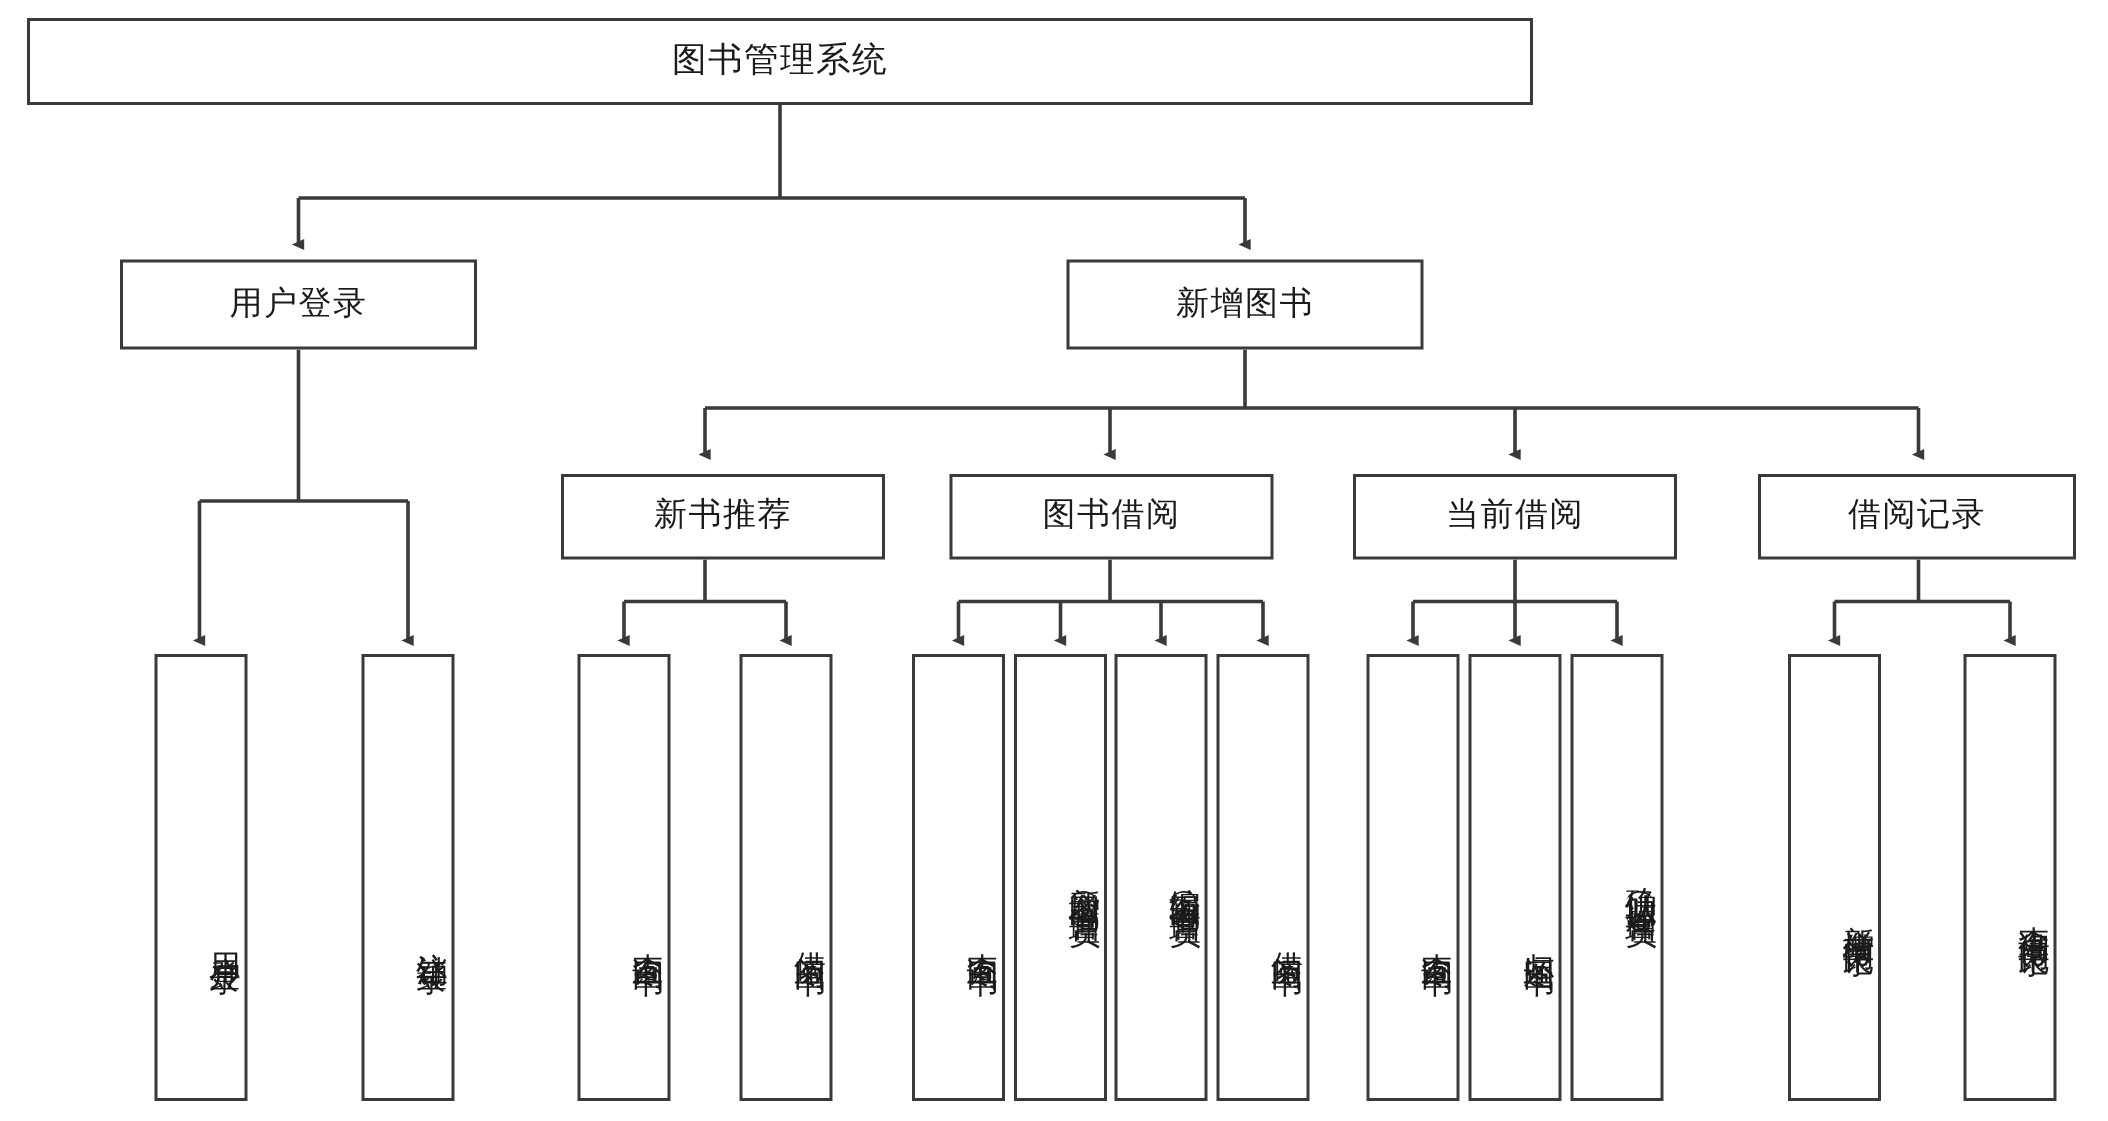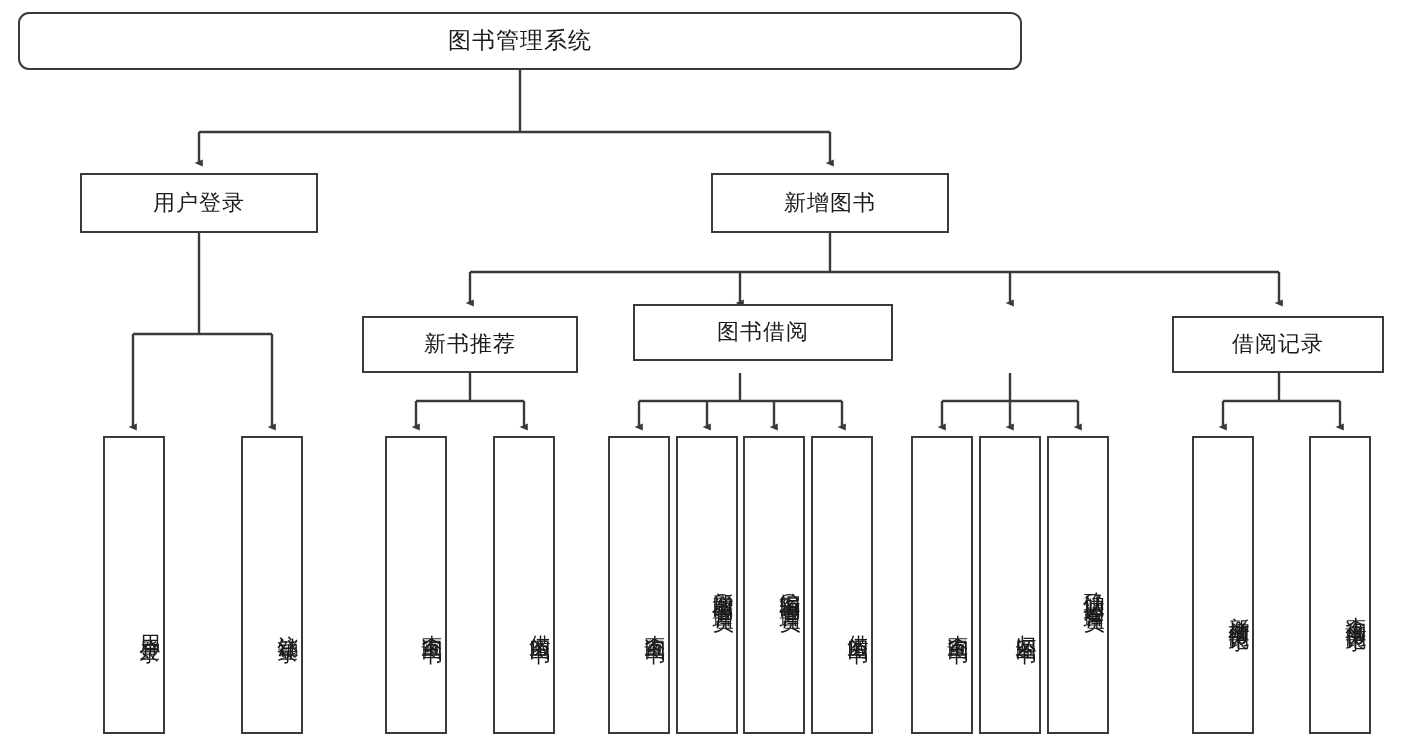--- a/index.html
+++ b/index.html
@@ -38,21 +38,20 @@
     z-index: 2;
   }
   .node.horiz {
     font-size: 22px;
     letter-spacing: 1px;
     line-height: 1.2;
     white-space: nowrap;
   }
   .node.root {
     font-size: 23px;
-    border-radius: 11px;
   }
   .node.vert {
     writing-mode: vertical-rl;
     text-orientation: upright;
     font-size: 21px;
     letter-spacing: 3px;
     line-height: 1.25;
     align-items: flex-start;
     justify-content: center;
     padding-top: 6px;
@@ -129,25 +128,28 @@
     <span>图书管理系统</span>
   </div>
 
   <div class="node horiz" style="left:80px; top:173px; width:238px; height:60px;">
     <span>用户登录</span>
   </div>
   <div class="node horiz" style="left:711px; top:173px; width:238px; height:60px;">
     <span>新增图书</span>
   </div>
 
-  <div class="node horiz" style="left:362px; top:316px; width:216px; height:57px;">
+  <div class="node horiz" style="left:374px; top:316px; width:216px; height:57px;">
     <span>新书推荐</span>
   </div>
-  <div class="node horiz" style="left:633px; top:304px; width:260px; height:57px;">
+  <div class="node horiz" style="left:633px; top:316px; width:216px; height:57px;">
     <span>图书借阅</span>
+  </div>
+  <div class="node horiz" style="left:902px; top:316px; width:216px; height:57px;">
+    <span>当前借阅</span>
   </div>
   <div class="node horiz" style="left:1172px; top:316px; width:212px; height:57px;">
     <span>借阅记录</span>
   </div>
 
   <div class="node vert" style="left:103px; top:436px; width:62px; height:298px; padding-top:78px;">
     <span>用户登录</span>
   </div>
   <div class="node vert" style="left:241px; top:436px; width:62px; height:298px; padding-top:78px;">
     <span>注销登录</span>

